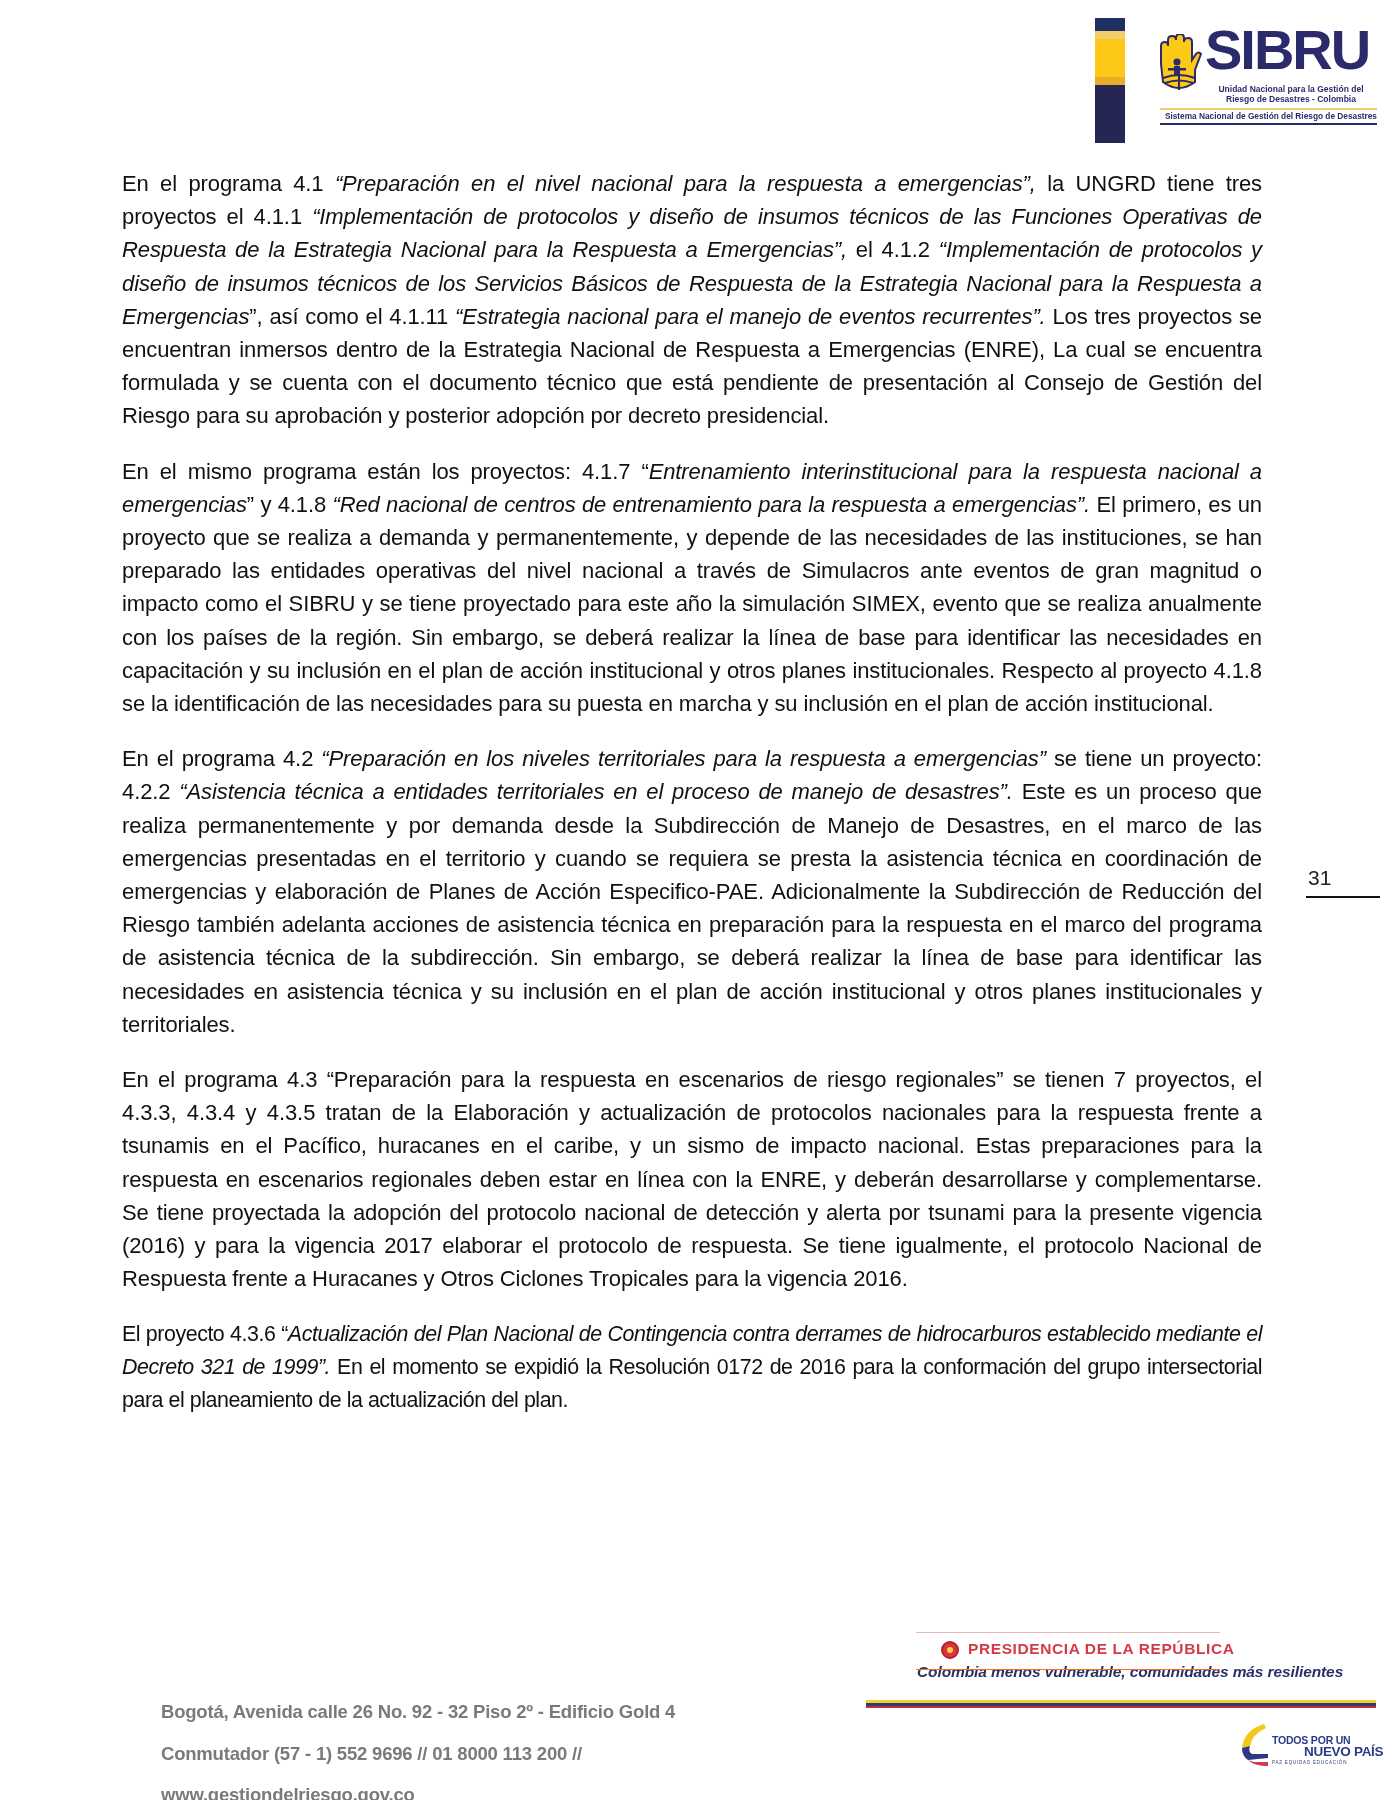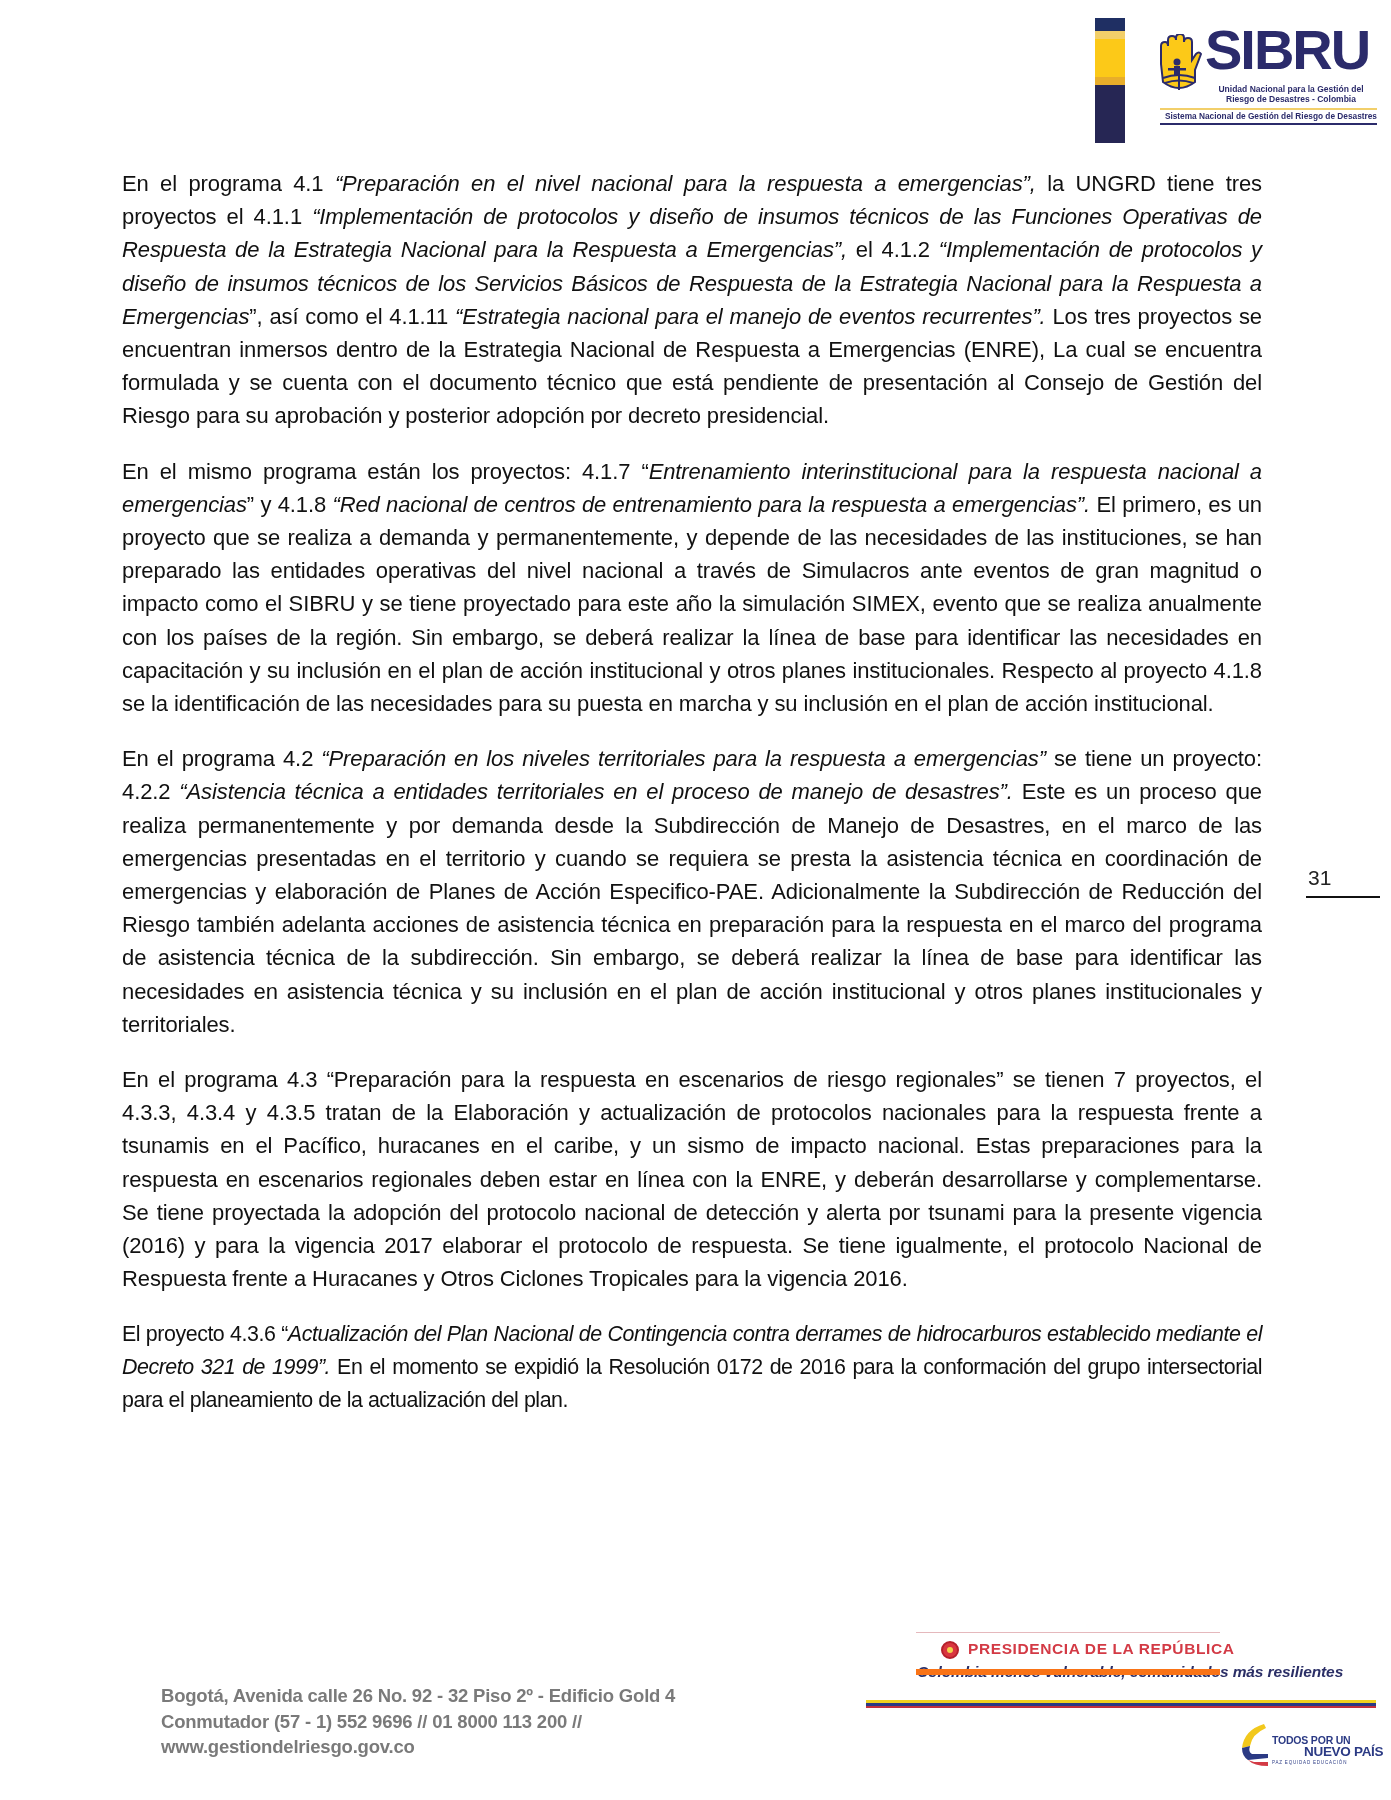--- a/index.html
+++ b/index.html
@@ -141,21 +141,21 @@
       position: absolute;
       left: 161px;
       top: 1683px;
       font-family: "Liberation Sans", sans-serif;
       font-weight: bold;
       font-size: 18.5px;
       line-height: 25.5px;
       color: #7a7a7a;
       letter-spacing: -0.2px;
     }
-    .footer-address div { white-space: nowrap; }
+    .footer-address div { white-space: nowrap; margin-top: 16px; }
 
     .slogan {
       position: absolute;
       left: 917px;
       top: 1663px;
       font-family: "Liberation Sans", sans-serif;
       font-style: italic;
       font-weight: bold;
       font-size: 15.5px;
       color: #2b2f66;
@@ -173,21 +173,21 @@
     .flag-stripe .b { height: 3px; background: #2b3a84; }
     .flag-stripe .r { height: 2px; background: #c3303d; }
 
     .presidencia {
       position: absolute;
       left: 916px;
       top: 1632px;
       width: 304px;
       height: 36px;
       border-top: 1px solid #e5b8bc;
-      border-bottom: 6px solid #f97316;
+      border-bottom: 1px solid #f97316;
     }
     .presidencia .seal {
       position: absolute;
       left: 25px;
       top: 8px;
       width: 18px;
       height: 18px;
       border-radius: 50%;
       background: #d9363f;
       border: 2px solid #b5202b;

